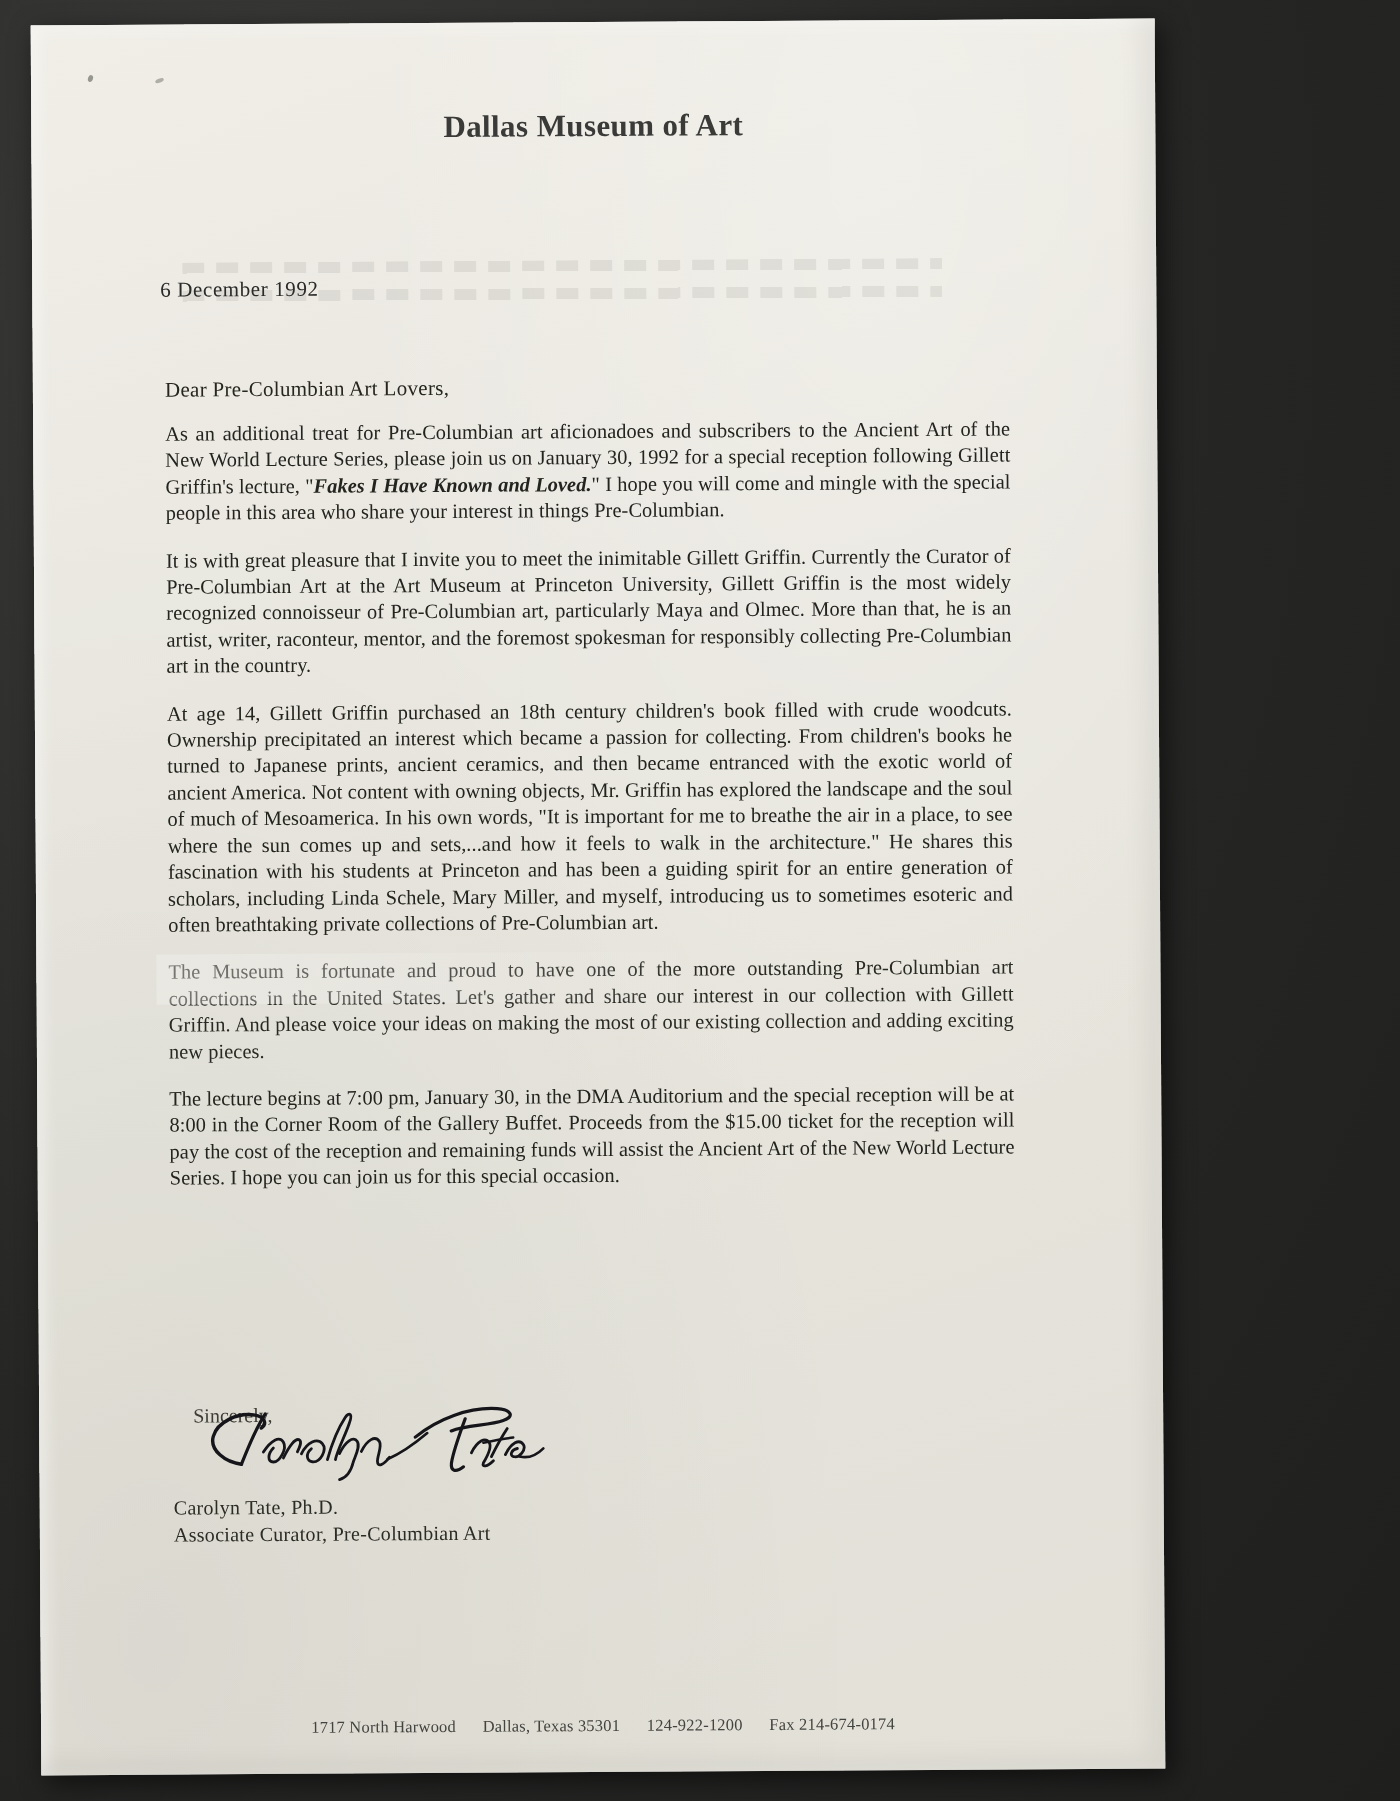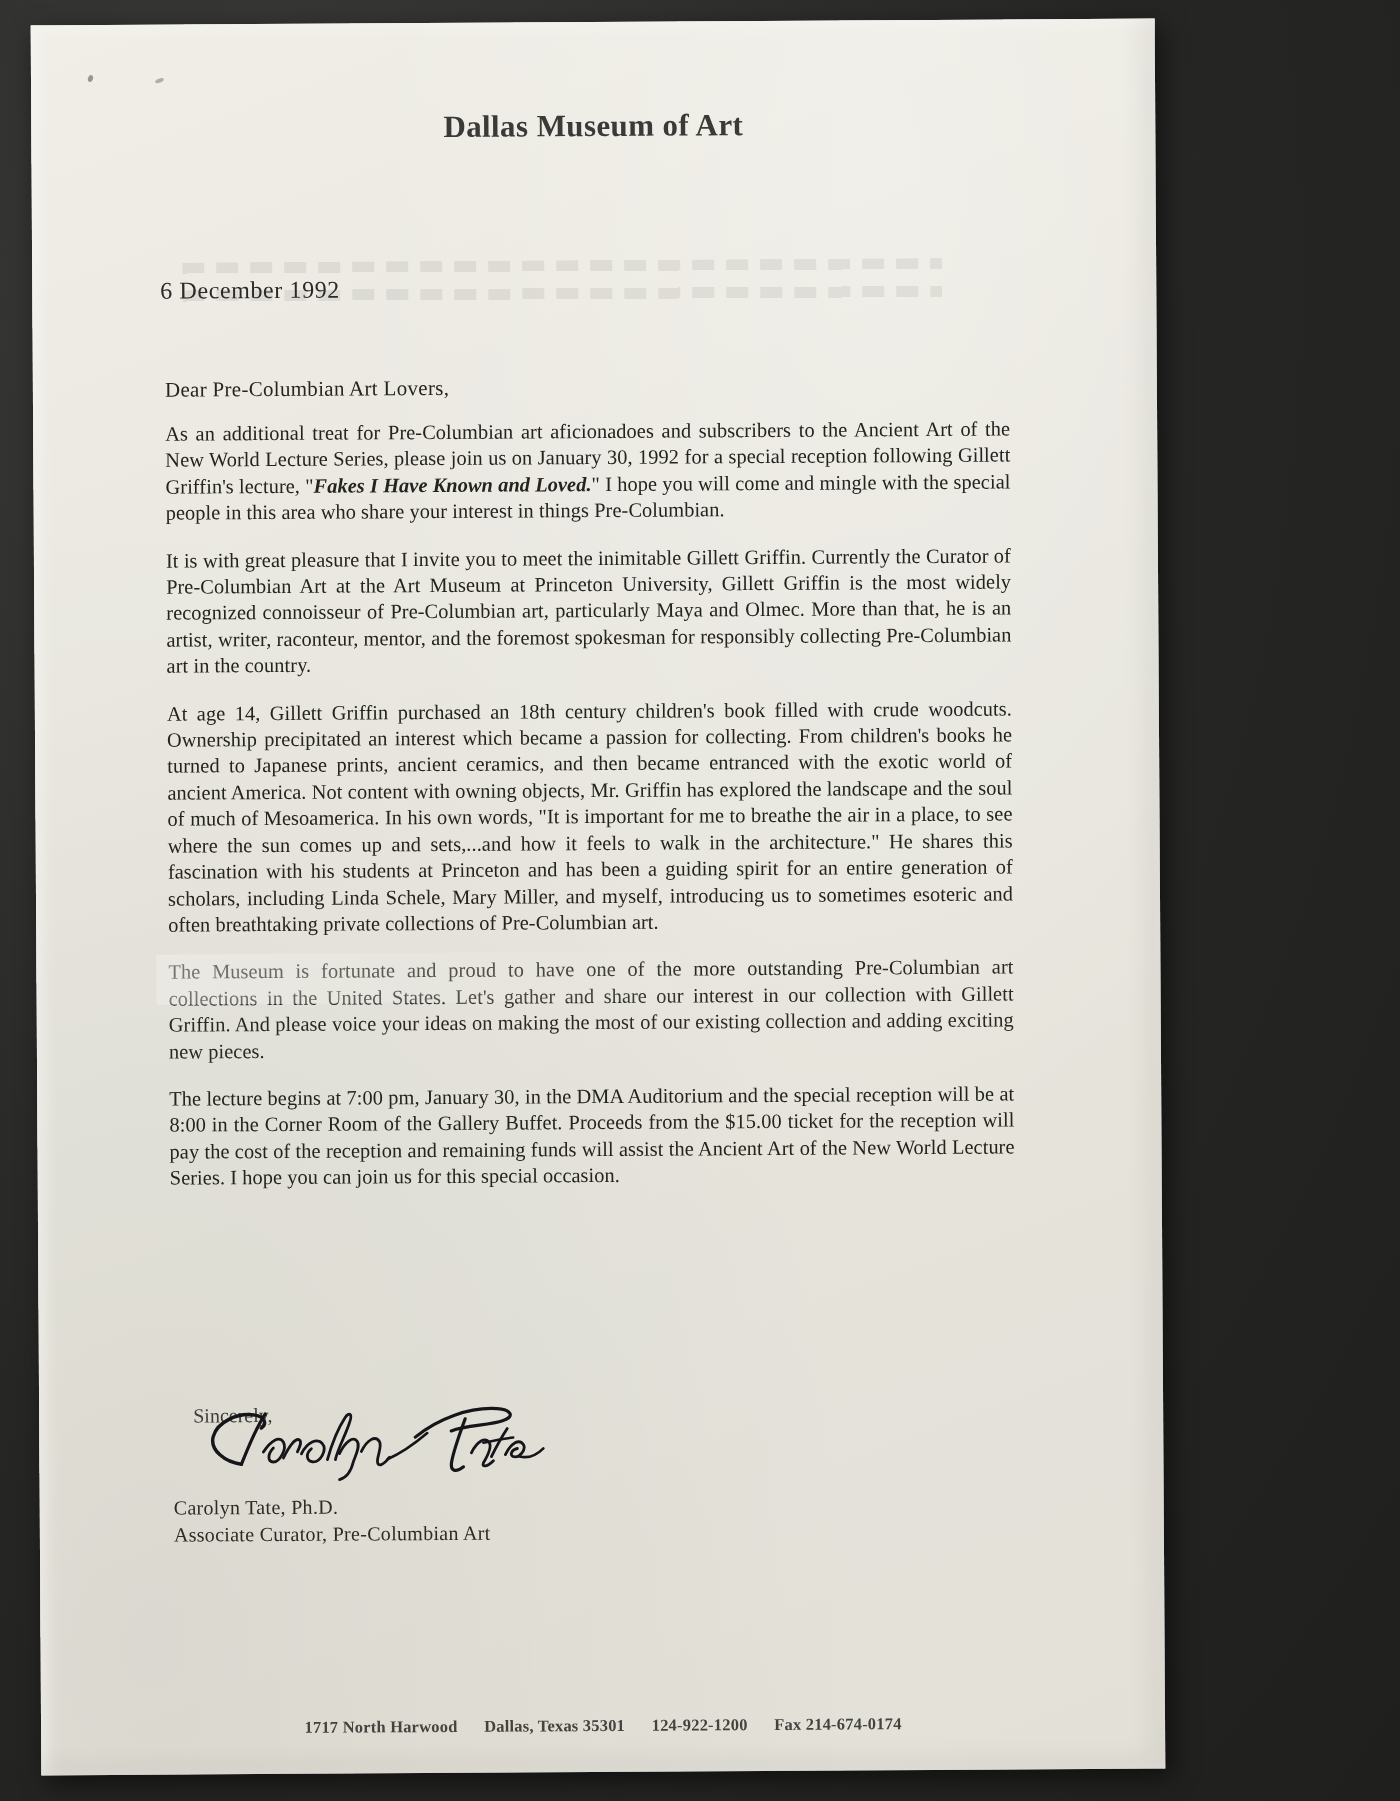--- a/index.html
+++ b/index.html
@@ -99,21 +99,21 @@
     font-size: 31px;
     font-weight: 700;
     letter-spacing: 0.4px;
     color: #3a3a38;
   }
 
   #date-line {
     position: absolute;
     left: 128px;
     top: 253px;
-    font-size: 24px;
+    font-size: 21px;
     letter-spacing: 0.6px;
     color: #2a2a28;
   }
 
   #salutation {
     position: absolute;
     left: 132px;
     top: 353px;
     font-size: 21px;
     letter-spacing: 0.3px;
@@ -193,21 +193,21 @@
   #footer {
     position: absolute;
     left: 0;
     right: 0;
     top: 1694px;
     text-align: center;
     font-size: 16.5px;
     color: #43433f;
     letter-spacing: 0.2px;
   }
-  #footer span { display: inline-block; font-weight: bold; }
+  #footer span { display: inline-block; }
   .foot-gap { width: 18px; }
 </style>
 </head>
 <body>
 
 <div id="scan-backdrop"></div>
 
 <div id="paper">
   <div id="paper-grain"></div>
 

